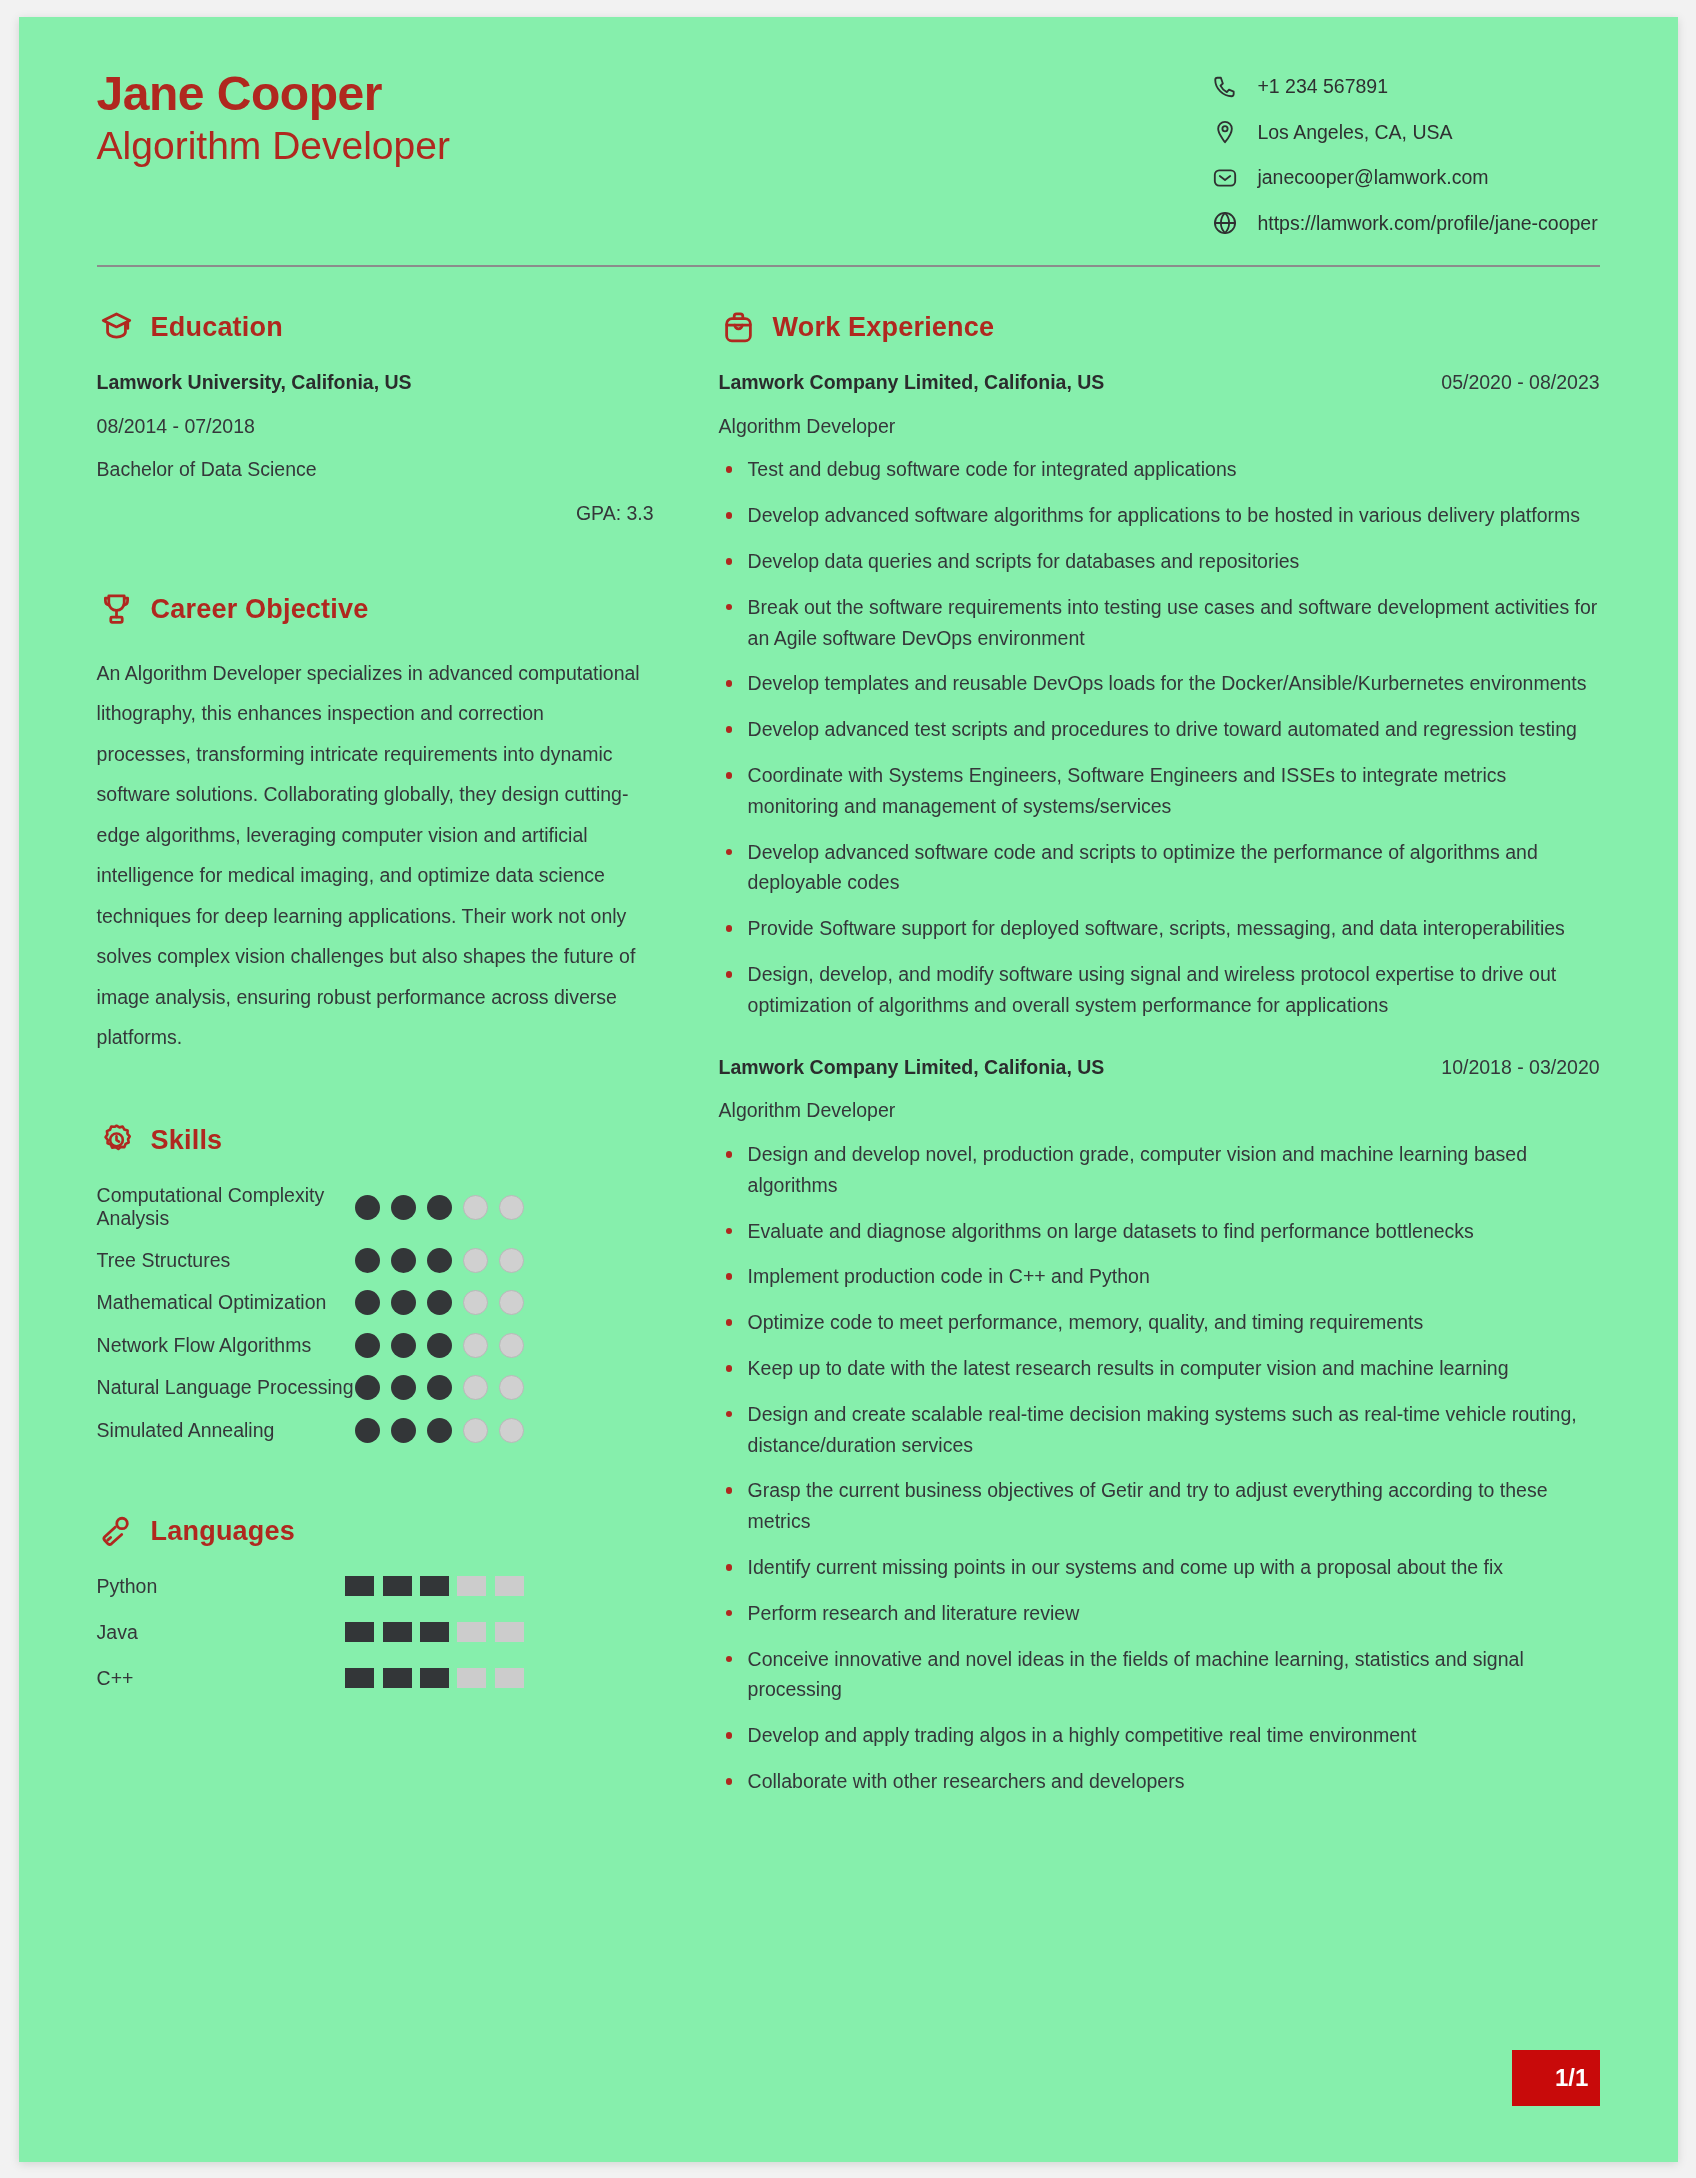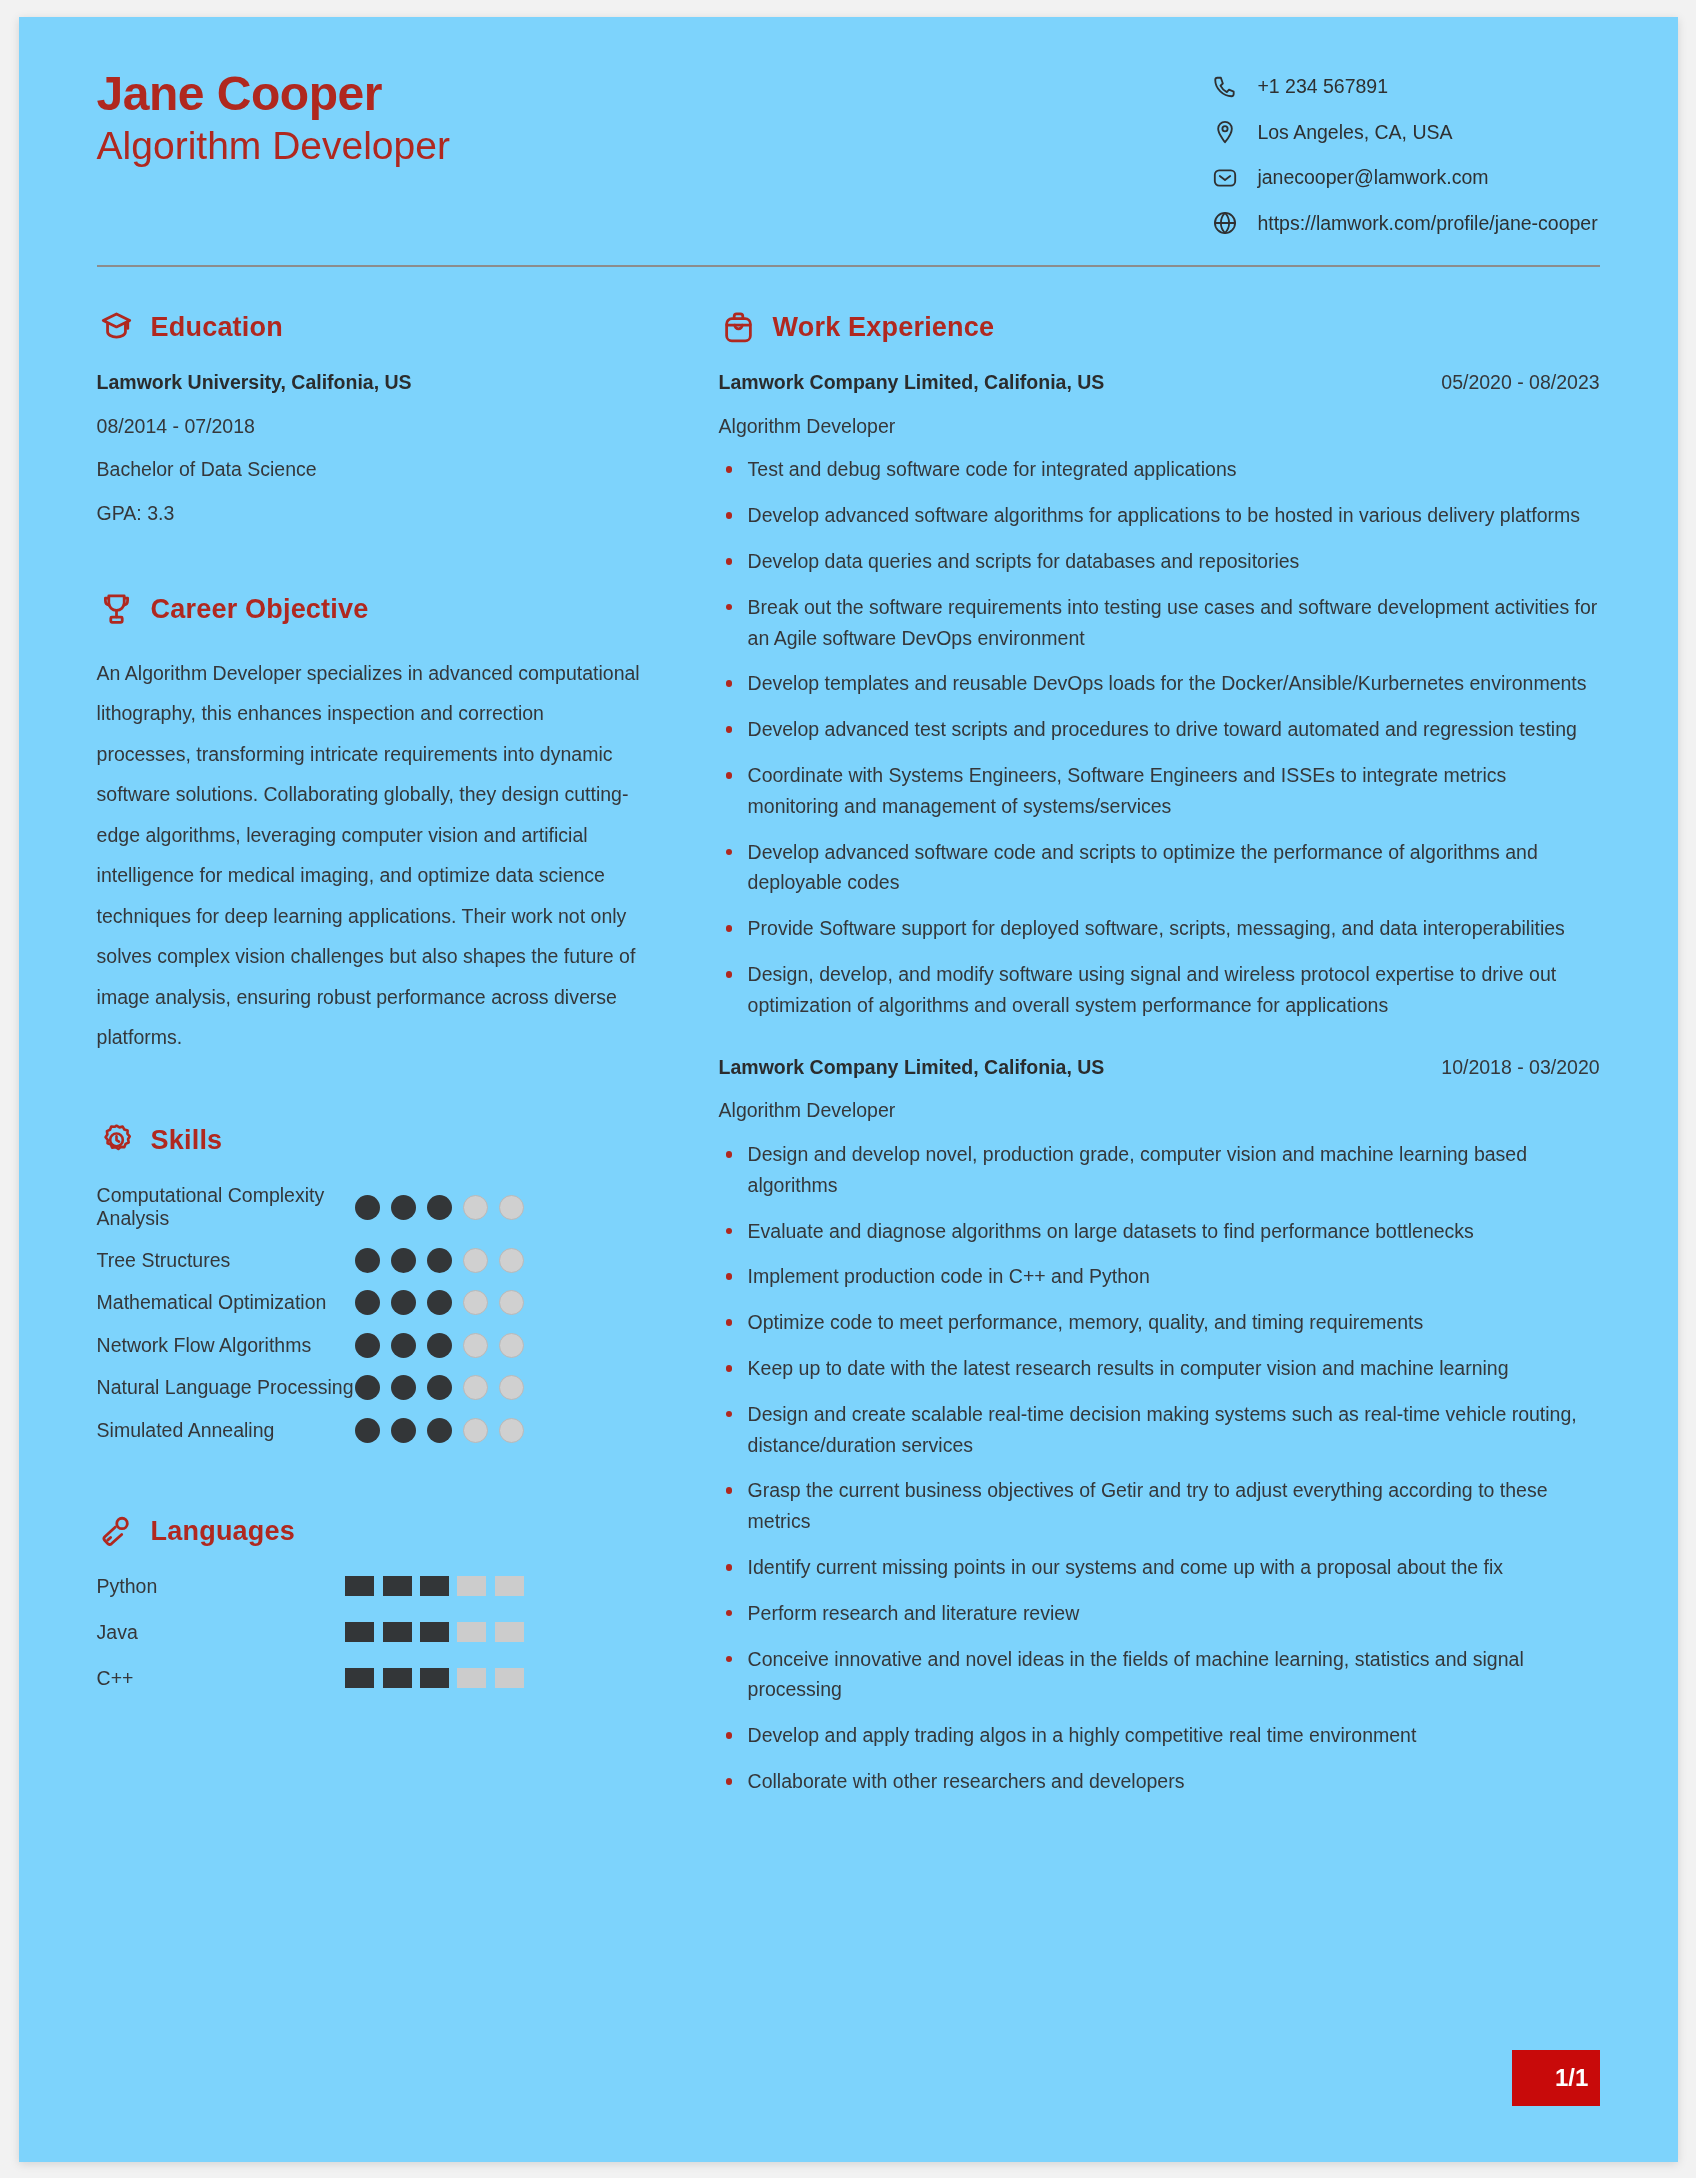--- a/index.html
+++ b/index.html
@@ -12,21 +12,21 @@
     height: 2179px;
     font-family: "Liberation Sans", sans-serif;
     -webkit-font-smoothing: antialiased;
   }
   .page {
     position: absolute;
     left: 18.6px;
     top: 16.7px;
     width: 1659px;
     height: 2145px;
-    background: #7dd3fc;
+    background: #86efac;
     box-shadow: 0 1.9px 9.3px rgba(0,0,0,0.13);
     box-sizing: border-box;
     overflow: hidden;
   }
   .inner {
     padding: 45px 78px 0 78px;
   }
 
   
   .header {
@@ -121,21 +121,21 @@
     font-weight: bold;
     color: #2b2c2d;
     margin-bottom: 20.4px;
     font-stretch: condensed;
   }
   .edu-line {
     font-size: 19.5px;
     color: #35373a;
     margin-bottom: 20.4px;
   }
-  .edu-line:last-child { margin-bottom: 0; }
+  .edu-line:last-child { margin-bottom: 0; text-align: right; }
 
   
   .objective-text {
     font-size: 19.5px;
     color: #35373a;
     line-height: 2.08;
     max-width: 547px;
   }
 
   

